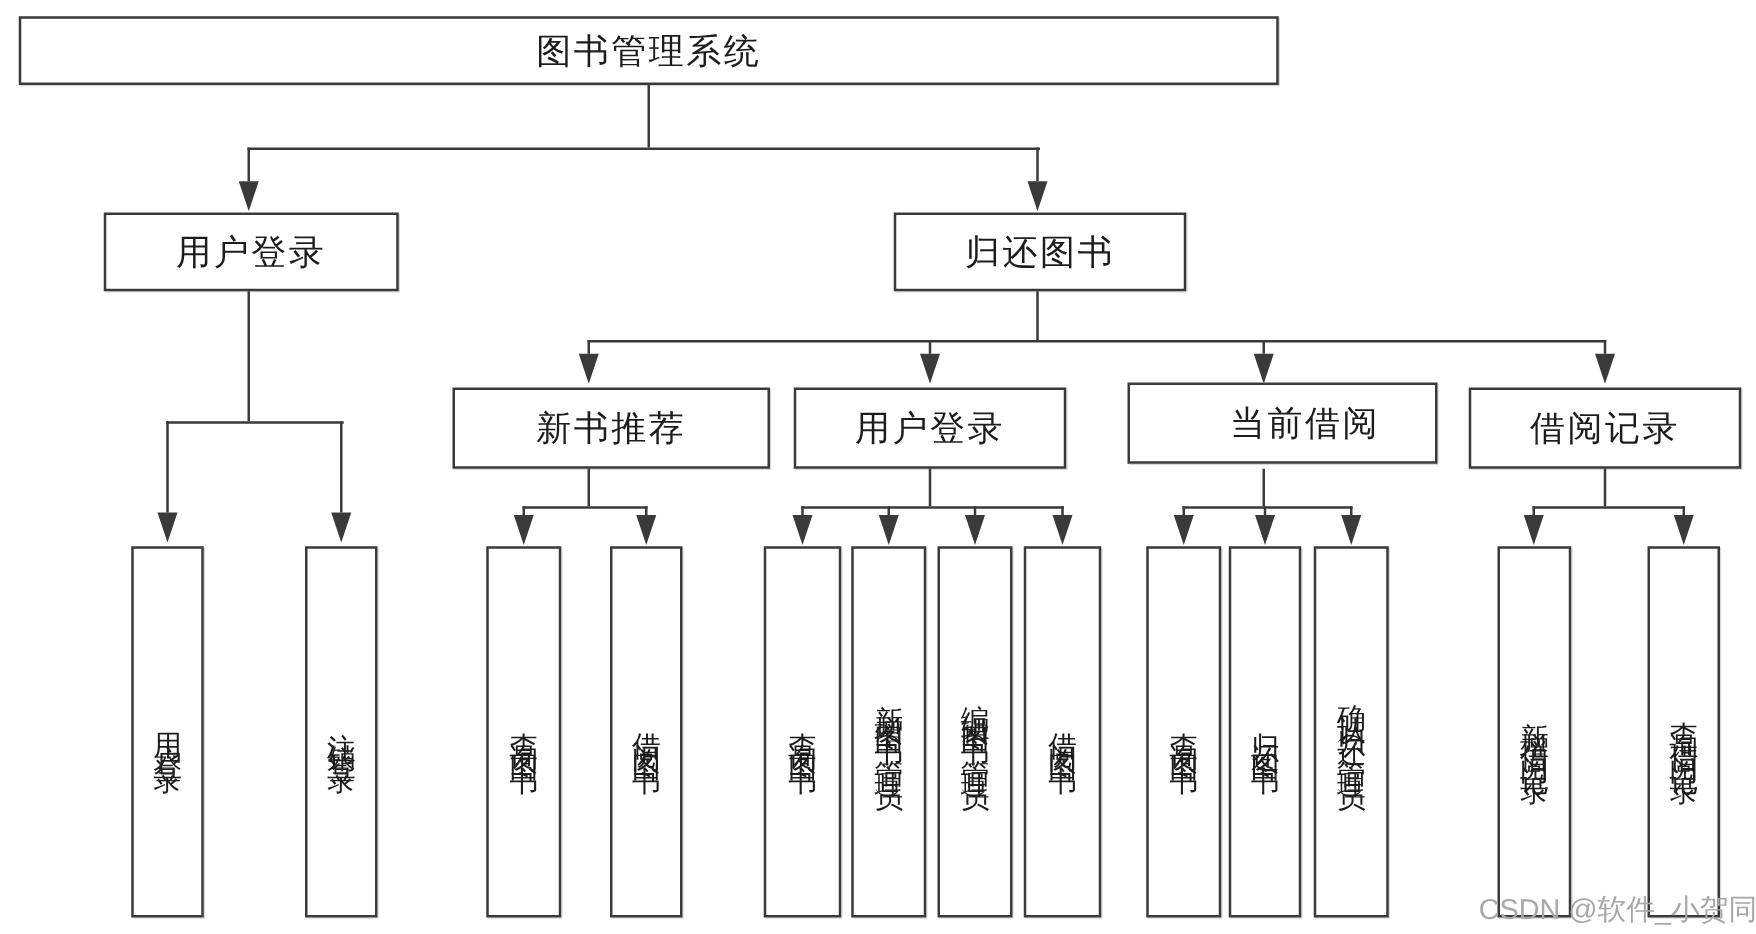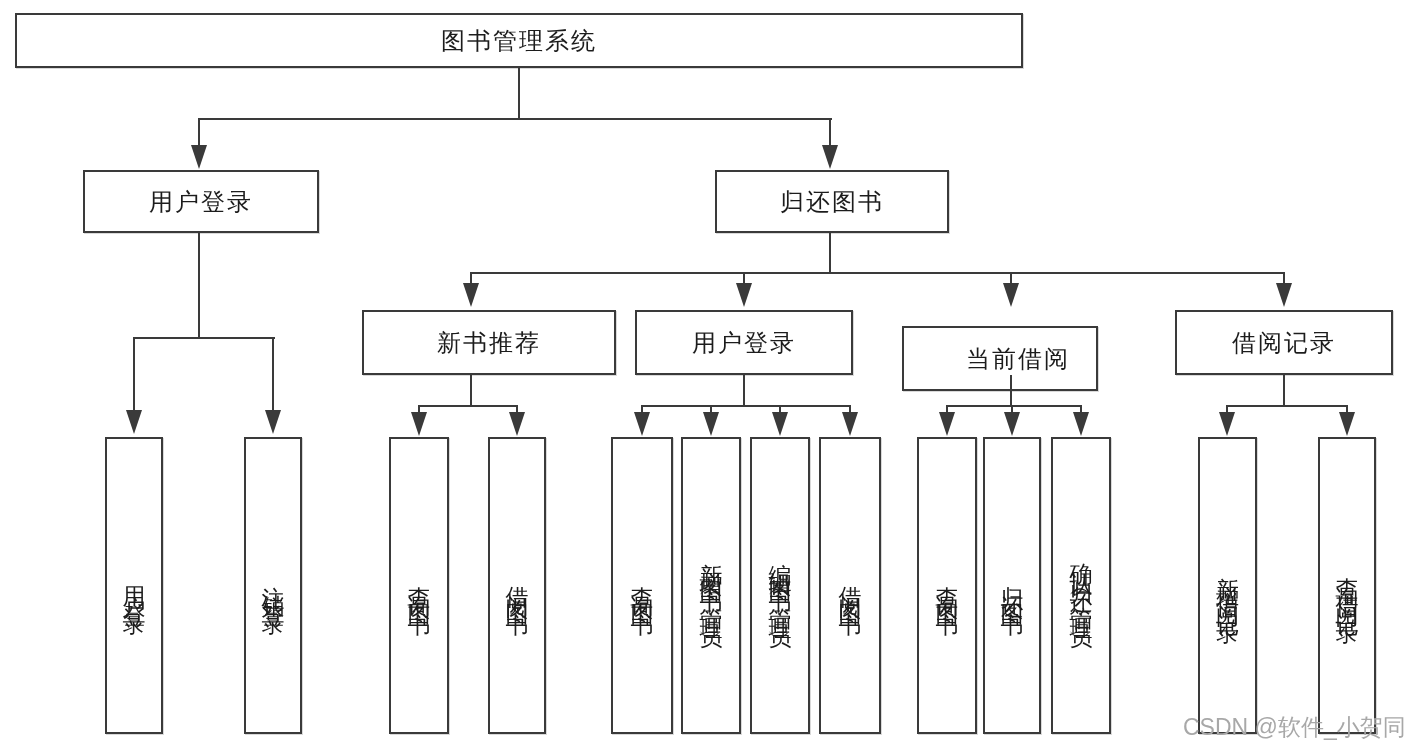--- a/index.html
+++ b/index.html
@@ -19,21 +19,21 @@
   }
   .node{
     position:absolute;
     box-sizing:border-box;
     border:2px solid var(--line);
     background:#fff;
     display:flex;align-items:center;justify-content:center;
     box-shadow:1px 1px 0 rgba(0,0,0,0.15);
   }
   .node.h span{
-    font-size:24px;
+    font-size:28px;
     letter-spacing:2px;
     white-space:nowrap;
     text-align:center;
   }
   .node.v span{
     writing-mode:vertical-rl;
     text-orientation:mixed;
     font-size:23px;
     letter-spacing:9px;
     line-height:1;
@@ -96,21 +96,21 @@
   <div class="arrow" style="left:736px;top:283px;"></div>
   <div class="arrow" style="left:1003px;top:283px;"></div>
   <div class="arrow" style="left:1276px;top:283px;"></div>
 
   <div class="node h" style="left:362px;top:310px;width:254px;height:65px;">
     <span>新书推荐</span>
   </div>
   <div class="node h" style="left:635px;top:310px;width:218px;height:65px;">
     <span>用户登录</span>
   </div>
-  <div class="node h" style="left:902px;top:326px;width:196px;height:65px;padding-left:36px;">
+  <div class="node h" style="left:902px;top:306px;width:248px;height:65px;padding-left:36px;">
     <span>当前借阅</span>
   </div>
   <div class="node h" style="left:1175px;top:310px;width:218px;height:65px;">
     <span>借阅记录</span>
   </div>
 
   <div class="vline" style="left:470px;top:375px;height:30px;"></div>
   <div class="hline" style="left:418px;top:405px;width:100px;"></div>
   <div class="vline" style="left:418px;top:405px;height:7px;"></div>
   <div class="vline" style="left:516px;top:405px;height:7px;"></div>

